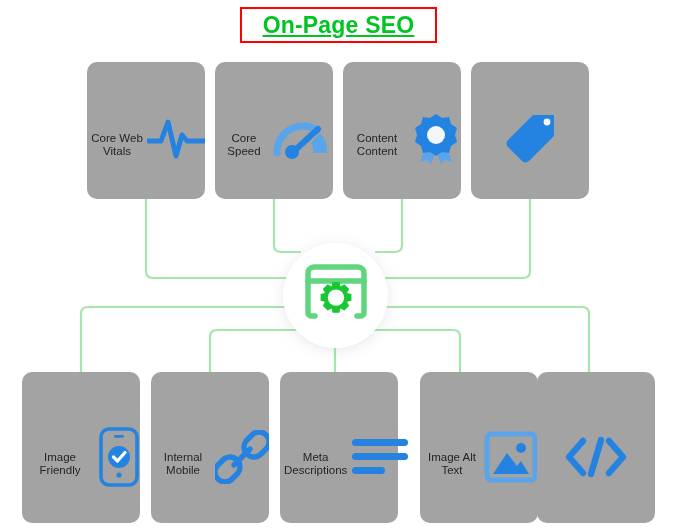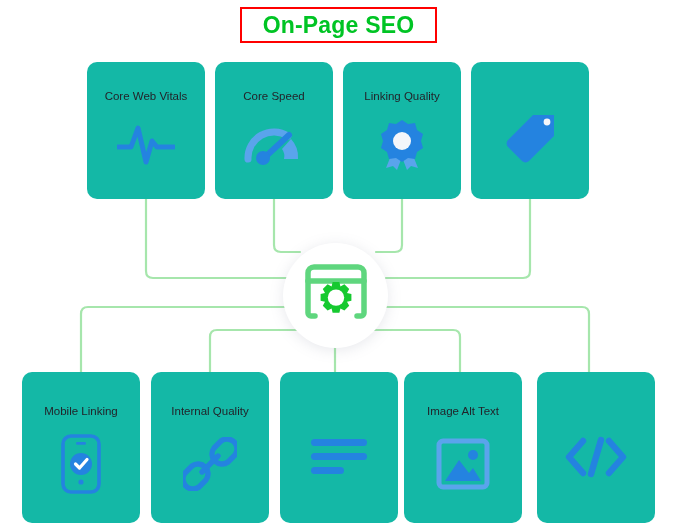--- a/index.html
+++ b/index.html
@@ -22,33 +22,35 @@
     display:flex;align-items:center;justify-content:center;
     background:#ffffff;
   }
   .title-text{
     color:#00c424;
     font-size:23px;
     font-weight:bold;
     letter-spacing:.2px;
     line-height:1;
     white-space:nowrap;
+    text-decoration:underline;
   }
 
   
   #links{position:absolute;left:0;top:0;width:680px;height:529px;}
 
   
   .card{
     position:absolute;
-    background:#14b8a6;
+    background:#a3a3a3;
     border-radius:10px;
     box-sizing:border-box;
     display:flex;
-    flex-direction:column;
+    flex-direction:row;
+    align-items:center;
   }
   .card-label{
     color:#22242a;
     font-size:11.5px;
     text-align:center;
     line-height:13px;
     width:100%;
     padding:0 4px;
     box-sizing:border-box;
   }
@@ -121,21 +123,21 @@
         <svg width="60" height="44" viewBox="0 0 60 44" xmlns="http://www.w3.org/2000/svg">
           <path d="M4,36 A26,26 0 0 1 44,13" fill="none" stroke="#5aa4ec" stroke-width="7" stroke-linecap="round"></path>
           <path d="M47,16 A26,26 0 0 1 54,36 L40,36 A12,12 0 0 0 38,26 Z" fill="#5aa4ec"></path>
           <path d="M19,36 L45,12" stroke="#2483e0" stroke-width="6" stroke-linecap="round" fill="none"></path>
           <circle cx="19" cy="35" r="7" fill="#2483e0"></circle>
         </svg>
       </div>
     </div>
 
     <div class="card" style="left:343px">
-      <div class="card-label">Linking Quality</div>
+      <div class="card-label">Content Content</div>
       <div class="card-icon">
         <svg width="50" height="52" viewBox="0 0 50 52" xmlns="http://www.w3.org/2000/svg">
           <path d="M15,34 L9,49 L16,47 L20,51 L25,38 Z" fill="#5aa4ec"></path>
           <path d="M35,34 L41,49 L34,47 L30,51 L25,38 Z" fill="#5aa4ec"></path>
           <path d="M25,1 L31,5 L38,4 L40,11 L46,15 L44,22 L46,29 L40,33 L38,40
                    L31,39 L25,43 L19,39 L12,40 L10,33 L4,29 L6,22 L4,15 L10,11
                    L12,4 L19,5 Z" fill="#2483e0"></path>
           <circle cx="25" cy="22" r="9" fill="#f4f6fa"></circle>
         </svg>
       </div>
@@ -168,58 +170,59 @@
                    L-8.4,-15.8 L-4.4,-13.6 Z"></path>
         </g>
         <circle cx="31" cy="33.6" r="8.2" fill="#ffffff"></circle>
       </svg>
     </div>
   </div>
 
   <div class="row-bottom">
 
     <div class="card" style="left:22px">
-      <div class="card-label">Mobile Linking</div>
+      <div class="card-label">Image Friendly</div>
       <div class="card-icon">
         <svg width="42" height="62" viewBox="0 0 42 62" xmlns="http://www.w3.org/2000/svg">
           <rect x="3" y="3" width="36" height="56" rx="8" ry="8" fill="none" stroke="#2483e0" stroke-width="3.6"></rect>
           <rect x="16" y="9" width="10" height="2.8" rx="1.4" fill="#2483e0"></rect>
           <circle cx="21" cy="49" r="2.6" fill="#2483e0"></circle>
           <circle cx="21" cy="31" r="11" fill="#2483e0"></circle>
           <polyline points="15.5,31 19.5,35 27,26.5" fill="none" stroke="#ffffff" stroke-width="3.2" stroke-linecap="round" stroke-linejoin="round"></polyline>
         </svg>
       </div>
     </div>
 
     <div class="card" style="left:151px">
-      <div class="card-label">Internal Quality</div>
+      <div class="card-label">Internal Mobile</div>
       <div class="card-icon">
         <svg width="54" height="54" viewBox="0 0 54 54" xmlns="http://www.w3.org/2000/svg">
           <g fill="none" stroke="#2483e0" stroke-width="5.4" stroke-linecap="round">
             <path d="M31,11 L38,4 A10,10 0 0 1 52,18 L45,25 A10,10 0 0 1 31,11 Z" stroke-linejoin="round"></path>
             <path d="M23,43 L16,50 A10,10 0 0 1 2,36 L9,29 A10,10 0 0 1 23,43 Z" stroke-linejoin="round"></path>
             <path d="M19,35 L35,19"></path>
           </g>
         </svg>
       </div>
     </div>
 
     <div class="card" style="left:280px">
+      <div class="card-label">Meta Descriptions</div>
       <div class="card-icon">
         <svg width="58" height="42" viewBox="0 0 58 42" xmlns="http://www.w3.org/2000/svg">
           <g fill="#2483e0">
             <rect x="1" y="3" width="56" height="7" rx="3.5"></rect>
             <rect x="1" y="17" width="56" height="7" rx="3.5"></rect>
             <rect x="1" y="31" width="33" height="7" rx="3.5"></rect>
           </g>
         </svg>
       </div>
     </div>
 
-    <div class="card" style="left:404px">
+    <div class="card" style="left:420px">
       <div class="card-label">Image Alt Text</div>
       <div class="card-icon">
         <svg width="54" height="52" viewBox="0 0 54 52" xmlns="http://www.w3.org/2000/svg">
           <rect x="3" y="3" width="48" height="46" rx="4" ry="4" fill="none" stroke="#5aa4ec" stroke-width="5"></rect>
           <circle cx="37" cy="17" r="5" fill="#2483e0"></circle>
           <path d="M9,43 L23,22 L33,35 L37,30 L45,43 Z" fill="#2483e0"></path>
         </svg>
       </div>
     </div>
 

